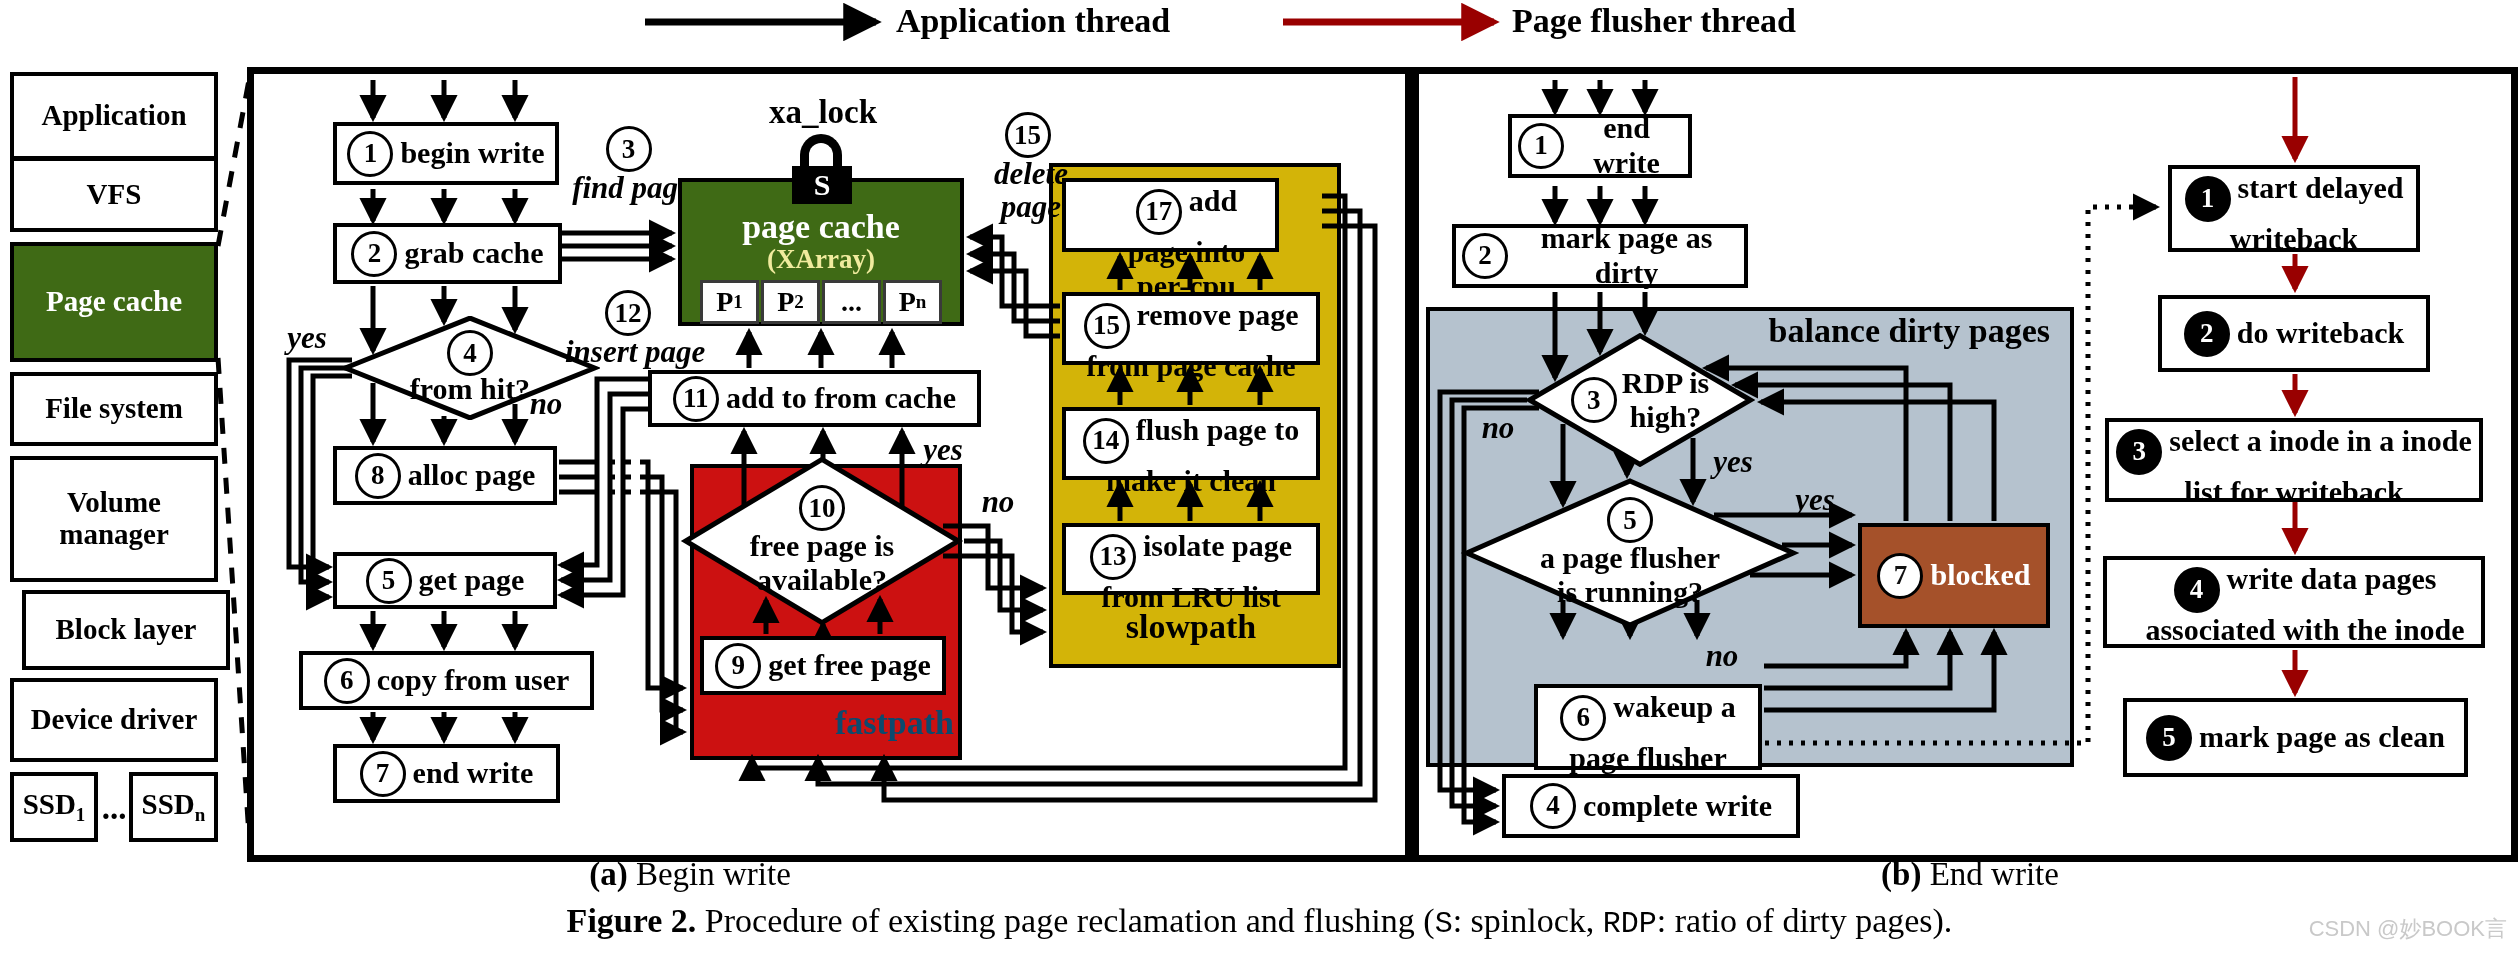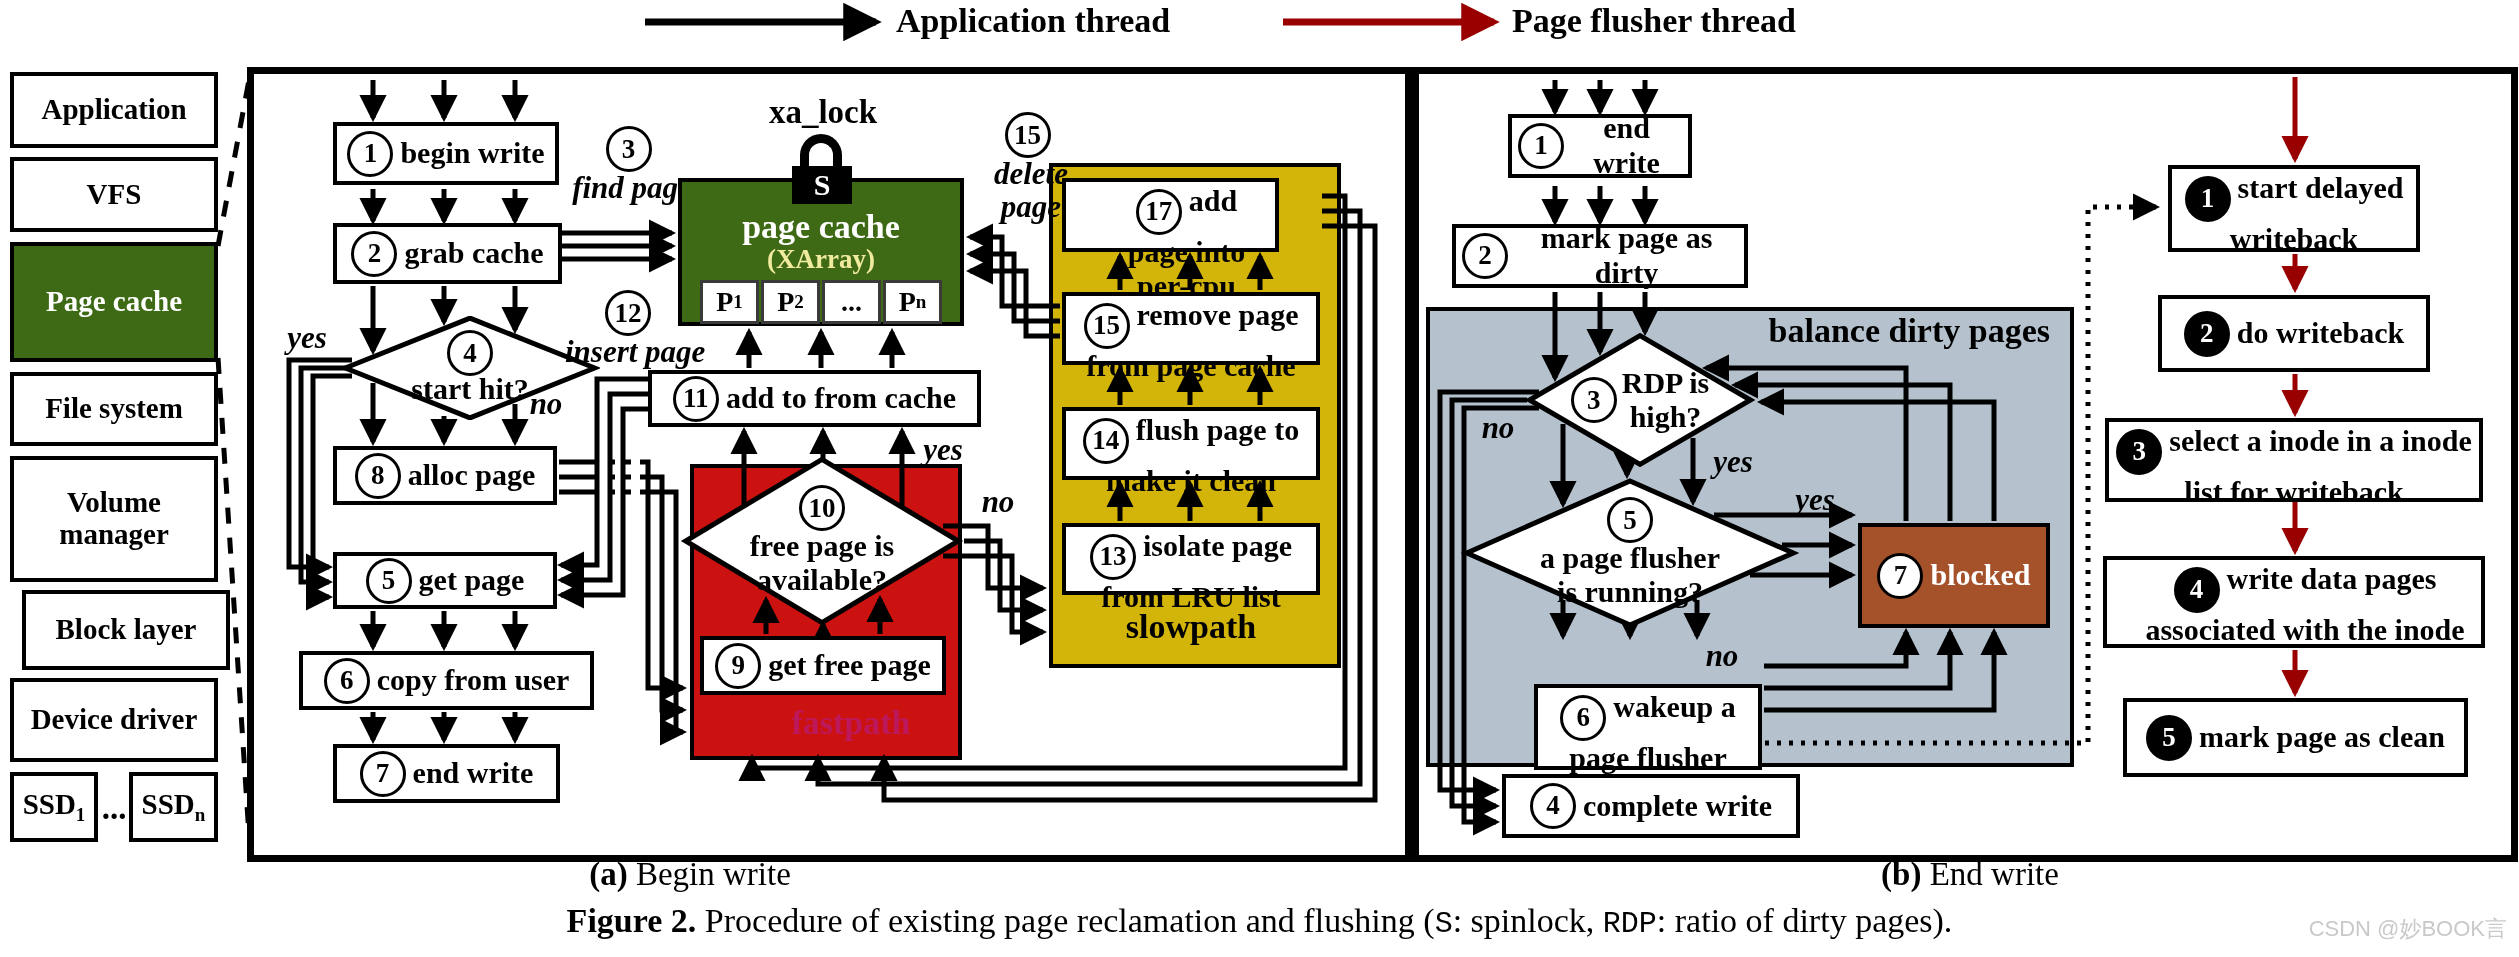--- a/index.html
+++ b/index.html
@@ -59,21 +59,21 @@
              font-size:22px;color:#c9c9c9;}
 </style>
 </head>
 <body>
 
 <div class="stage">
 
   <div class="legend abs" style="left:896px;top:2px;">Application thread</div>
   <div class="legend abs" style="left:1512px;top:2px;">Page flusher thread</div>
 
-  <div class="sbox" style="left:10px;top:72px;width:208px;height:76px;">
+  <div class="sbox" style="left:10px;top:72px;width:208px;height:88px;">
       <span>Application</span>
     </div>
   <div class="sbox" style="left:10px;top:157px;width:208px;height:75px;">
       <span>VFS</span>
     </div>
   <div class="sbox green" style="left:10px;top:242px;width:208px;height:120px;">
       <span>Page cache</span>
     </div>
   <div class="sbox" style="left:10px;top:372px;width:208px;height:74px;">
       <span>File system</span>
@@ -292,21 +292,21 @@
     <span class="n">15</span>
     <div class="lbl" style="position:static;">delete page</div>
   </div>
 
   <div class="diamond" style="left:340px;top:316px;width:260px;height:104px;">
     <svg viewBox="0 0 100 100" preserveAspectRatio="none">
         <polygon points="50,2 98,50 50,98 2,50"></polygon>
       </svg>
     <div class="dcontent">
       <span class="n" style="margin:0 0 -4px 0;">4</span>
-      <span>start hit?</span>
+      <span>from hit?</span>
     </div>
   </div>
   <div class="lbl" style="left:272px;top:322px;width:70px;">yes</div>
   <div class="lbl" style="left:516px;top:388px;width:60px;">no</div>
 
   <div class="abs" style="left:565px;top:290px;width:215px;text-align:left;z-index:3;">
     <span class="n" style="margin-left:40px;">12</span>
     <div class="lbl" style="position:static;text-align:left;">insert page</div>
   </div>
 
@@ -341,21 +341,21 @@
       <span>available?</span>
     </div>
   </div>
   <div class="lbl" style="left:908px;top:434px;width:70px;">yes</div>
   <div class="lbl" style="left:968px;top:486px;width:60px;">no</div>
 
   <div class="node" style="left:700px;top:636px;width:246px;height:59px;">
       <span class="n">9</span>
       <span class="t">get free page</span>
     </div>
-  <div class="ctrlbl" style="left:690px;top:704px;width:264px;text-align:center;color:#be185d;padding-left:29px;">fastpath</div>
+  <div class="ctrlbl" style="left:690px;top:704px;width:264px;text-align:right;color:#0c4a6e;">fastpath</div>
 
   <div class="node multi" style="left:1062px;top:178px;width:217px;height:74px;padding-left:38px;"><span class="n">17</span><span class="t">add page into per-cpu page list</span></div>
   <div class="node multi" style="left:1062px;top:292px;width:258px;height:73px;"><span class="n">15</span><span class="t">remove page from page cache</span></div>
   <div class="node multi" style="left:1062px;top:407px;width:258px;height:73px;"><span class="n">14</span><span class="t">flush page to make it clean</span></div>
   <div class="node multi" style="left:1062px;top:523px;width:258px;height:72px;"><span class="n">13</span><span class="t">isolate page from LRU list</span></div>
   <div class="ctrlbl" style="left:1049px;top:608px;width:284px;text-align:center;">slowpath</div>
 
   <div class="node" style="left:1508px;top:114px;width:184px;height:64px;">
       <span class="n">1</span>
       <span class="t">end write</span>

